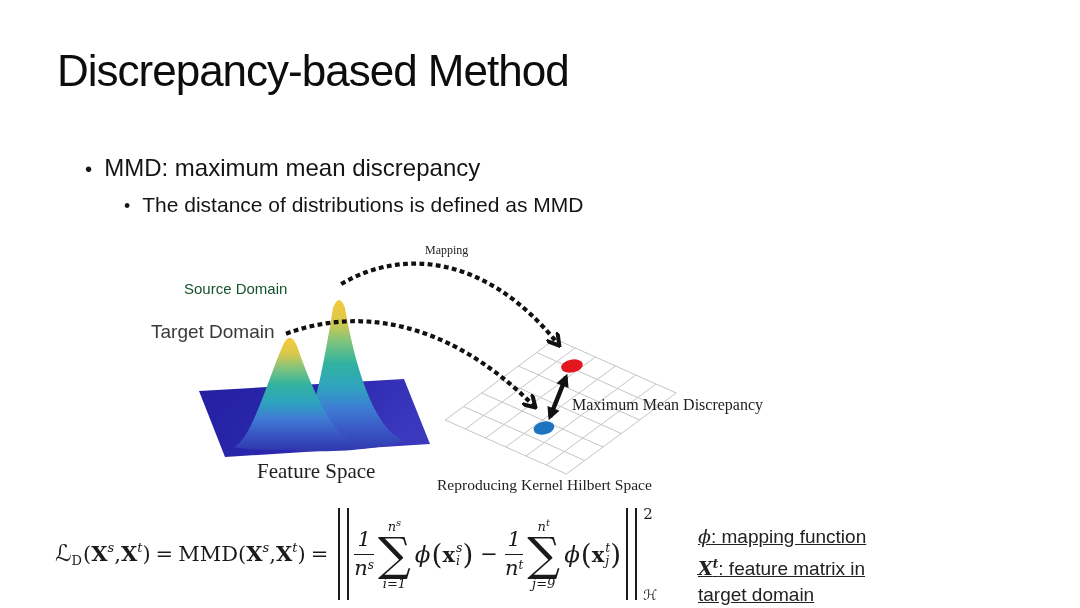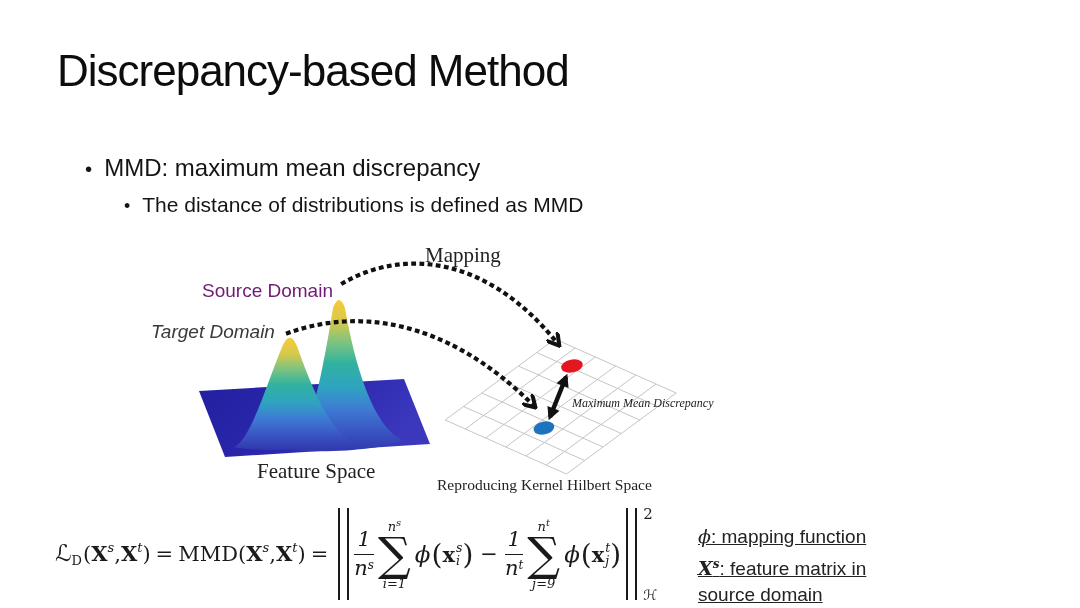--- a/index.html
+++ b/index.html
@@ -10,25 +10,25 @@
          font-weight:500;color:#0d0d0d;}
 
   .bullet-row{position:absolute;display:flex;align-items:baseline;color:#151515;}
   .b1{left:85px;top:138px;font-size:24px;}
   .b2{left:124px;top:177px;font-size:21px;}
   .bullet-dot{margin-right:12px;font-size:0.85em;}
 
   
   .figlabel{position:absolute;white-space:nowrap;color:#2b2b2b;}
   .seriflab{font-family:"Liberation Serif",serif;color:#222;}
-  .lab-mapping{left:425px;top:227px;font-size:21px;}
-  .lab-source{left:202px;top:264px;font-size:19px;color:#701a75;}
-  .lab-target{left:151px;top:305px;font-size:19px;color:#3a3a3a;font-style:italic;}
+  .lab-mapping{left:425px;top:227px;font-size:12px;}
+  .lab-source{left:184px;top:264px;font-size:15px;color:#14532d;}
+  .lab-target{left:151px;top:305px;font-size:19px;color:#3a3a3a;}
   .lab-feature{left:257px;top:443px;font-size:21px;}
-  .lab-mmd{left:572px;top:380px;font-size:12px;font-style:italic;}
+  .lab-mmd{left:572px;top:380px;font-size:16px;}
   .lab-rkhs{left:437px;top:460px;font-size:15.5px;}
 
   .figure-svg{position:absolute;left:150px;top:222px;}
 
   
   .formula{position:absolute;left:55px;top:486px;height:104px;display:flex;
            align-items:center;font-family:"DejaVu Serif","DejaVu Sans",serif;
            font-size:21px;color:#1a1a1a;gap:2px;white-space:nowrap;}
   .it{font-style:italic;}
   .bx{font-weight:bold;}
@@ -197,19 +197,18 @@
 
     <span class="dbar"></span>
     <span class="normsc">
       <span>2</span>
       <span class="h">ℋ</span>
     </span>
   </div>
 
   <div class="notes">
     <div><span class="sym">ϕ</span><span>: mapping function</span></div>
-    <div><span class="symb">X</span><span class="nsup">s</span><span>: feature matrix in source domain</span></div>
     <div><span class="symb">X</span><span class="nsup">t</span><span>: feature matrix in target domain</span></div>
   </div>
 
   <div class="pagenum">19</div>
 
 </div>
 
 </body></html>

